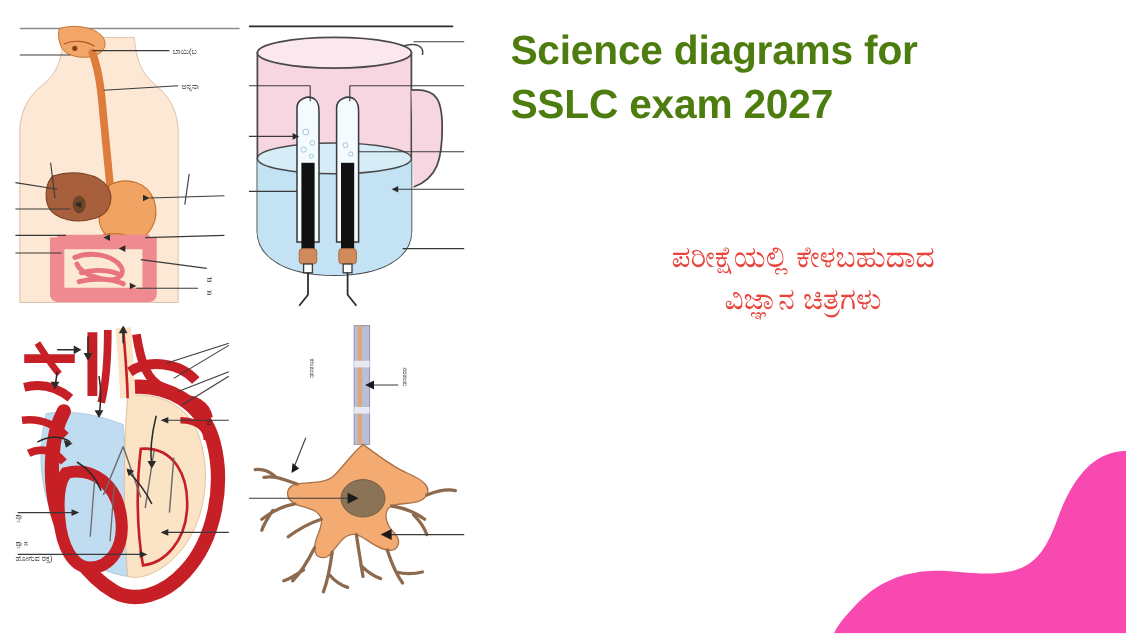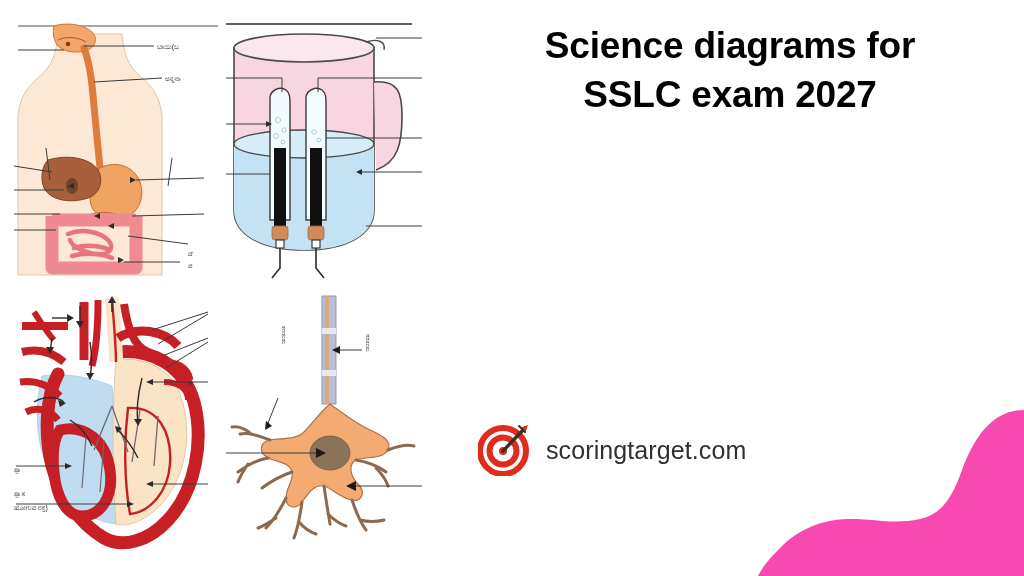--- a/index.html
+++ b/index.html
@@ -19,22 +19,22 @@
   .grid{position:absolute;left:12px;top:16px;width:412px;height:545px;}
   .tile{position:absolute;background:#fff;overflow:hidden;}
   .tile svg{display:block;}
   .tile-digestive{left:0;top:4px;width:206px;height:262px;}
   .tile-electrolysis{left:214px;top:4px;width:198px;height:262px;}
   .tile-heart{left:0;top:274px;width:206px;height:268px;}
   .tile-neuron{left:214px;top:274px;width:198px;height:268px;}
 
   
   .title{
-    position:absolute;left:452px;top:22px;width:556px;
-    text-align:center;color:#000000;
+    position:absolute;left:464px;top:22px;width:556px;
+    color:#4d7c0f;
     font-size:37px;font-weight:bold;line-height:1.32;
     letter-spacing:-0.2px;
   }
   .subtitle{
     position:absolute;left:452px;top:215px;width:556px;
     text-align:center;color:#e8443c;
     font-size:27px;line-height:1.42;font-weight:400;
   }
   .subtitle .ln{display:block;}
 
@@ -305,26 +305,19 @@
         <polygon points="120,196 130,191 130,201" fill="#1a1a1a"></polygon>
       </svg>
     </div>
   </div>
 
   <div class="title">
     <div>Science diagrams for</div>
     <div>SSLC exam 2027</div>
   </div>
 
-
-  <div class="brand">
-    <svg class="brand-icon" viewBox="0 0 52 52">
-      <circle cx="25" cy="27" r="23" fill="none" stroke="#e02b1d" stroke-width="6"></circle>
-      <circle cx="25" cy="27" r="13.5" fill="none" stroke="#e02b1d" stroke-width="6"></circle>
-      <circle cx="25" cy="27" r="4" fill="#e02b1d"></circle>
-      <line x1="25" y1="27" x2="47" y2="4" stroke="#3a2f24" stroke-width="3.4" stroke-linecap="round"></line>
-      <polygon points="50,1 42,4 47,9" fill="#e02b1d"></polygon>
-      <line x1="41" y1="2" x2="47" y2="8" stroke="#3a2f24" stroke-width="2" stroke-linecap="round"></line>
-    </svg>
-    <span class="brand-text">scoringtarget.com</span>
+  <div class="subtitle kn">
+    <span class="ln">ಪರೀಕ್ಷೆಯಲ್ಲಿ ಕೇಳಬಹುದಾದ</span>
+    <span class="ln">ವಿಜ್ಞಾನ ಚಿತ್ರಗಳು</span>
   </div>
 
+
 </div>
 
 </body></html>

